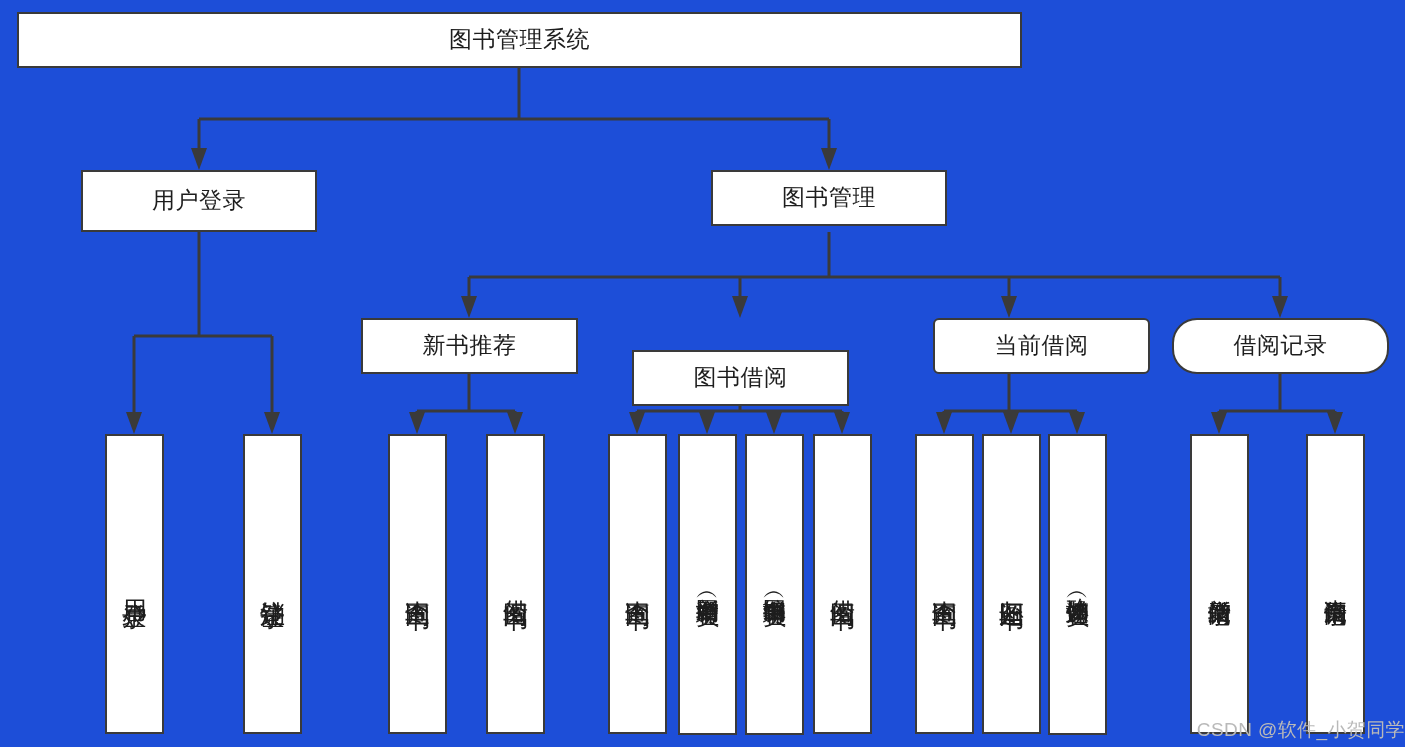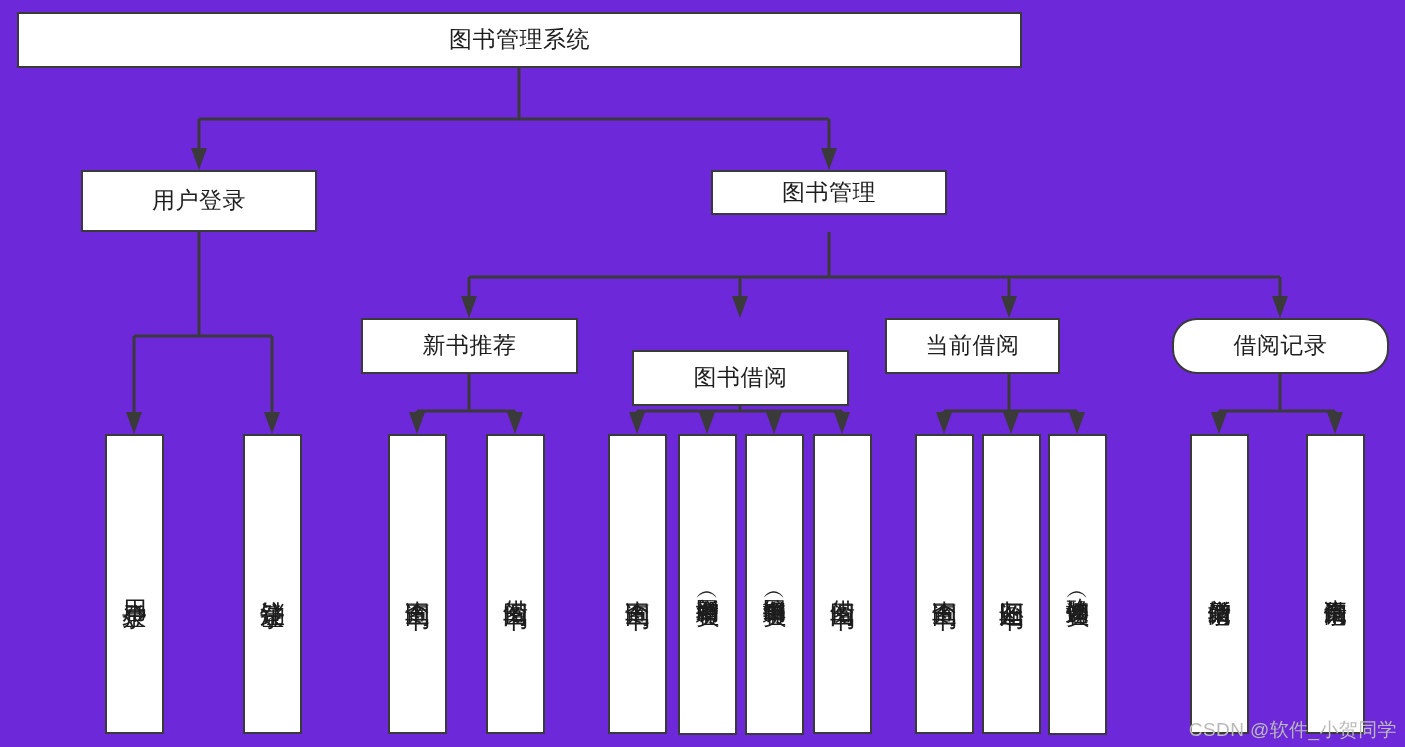--- a/index.html
+++ b/index.html
@@ -7,21 +7,21 @@
     padding: 0;
     background: #ffffff;
   }
   body {
     font-family: "Liberation Sans", "DejaVu Sans", sans-serif;
   }
   #canvas {
     position: relative;
     width: 1405px;
     height: 747px;
-    background: #6d28d9;
+    background: #1d4ed8;
     overflow: hidden;
   }
   svg#edges {
     position: absolute;
     left: 0;
     top: 0;
     width: 1405px;
     height: 747px;
     pointer-events: none;
   }
@@ -56,21 +56,21 @@
     letter-spacing: 2px;
     line-height: 1;
     white-space: nowrap;
   }
   .node.vert.small .lbl {
     font-size: 23px;
     letter-spacing: 1px;
   }
   .watermark {
     position: absolute;
-    right: 8px;
+    right: 0;
     bottom: 4px;
     font-size: 19px;
     color: #b9b9b9;
     white-space: nowrap;
     letter-spacing: 0.4px;
   }
 </style>
 </head>
 <body>
 
@@ -131,30 +131,30 @@
       <polygon points="1327,412 1343,412 1335,434" fill="#3a3a3a"></polygon>
     </svg>
 
   <div id="nodes">
       <div class="node horiz" style="left: 17px; top: 12px; width: 1005px; height: 56px;">
         <span class="lbl">图书管理系统</span>
       </div>
       <div class="node horiz" style="left: 81px; top: 170px; width: 236px; height: 62px;">
         <span class="lbl">用户登录</span>
       </div>
-      <div class="node horiz" style="left: 711px; top: 170px; width: 236px; height: 45px;">
+      <div class="node horiz" style="left: 711px; top: 170px; width: 236px; height: 56px;">
         <span class="lbl">图书管理</span>
       </div>
       <div class="node horiz" style="left: 361px; top: 318px; width: 217px; height: 56px;">
         <span class="lbl">新书推荐</span>
       </div>
       <div class="node horiz" style="left: 632px; top: 318px; width: 217px; height: 56px; margin-top: 32px;">
         <span class="lbl">图书借阅</span>
       </div>
-      <div class="node horiz" style="left: 885px; top: 318px; width: 175px; height: 56px;">
+      <div class="node horiz" style="left: 933px; top: 318px; width: 217px; height: 56px; border-radius: 6px;">
         <span class="lbl">当前借阅</span>
       </div>
       <div class="node horiz" style="left: 1172px; top: 318px; width: 217px; height: 56px; border-radius: 25px;">
         <span class="lbl">借阅记录</span>
       </div>
       <div class="node vert" style="left: 105px; top: 434px; width: 59px; height: 300px;">
         <span class="lbl">用户登录</span>
       </div>
       <div class="node vert" style="left: 243px; top: 434px; width: 59px; height: 300px;">
         <span class="lbl">注销登录</span>

